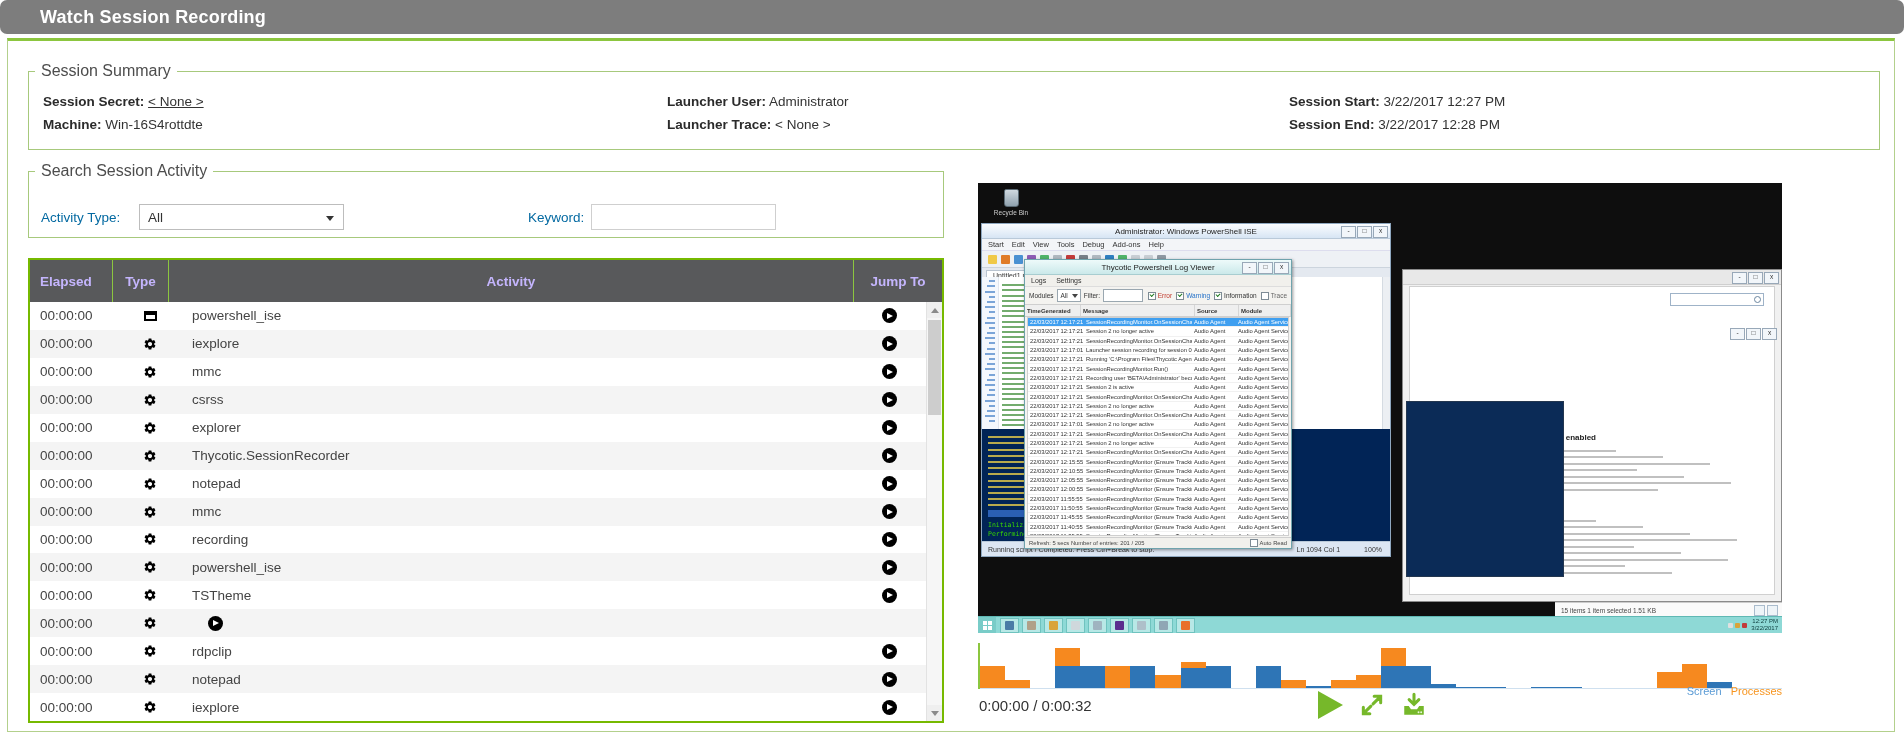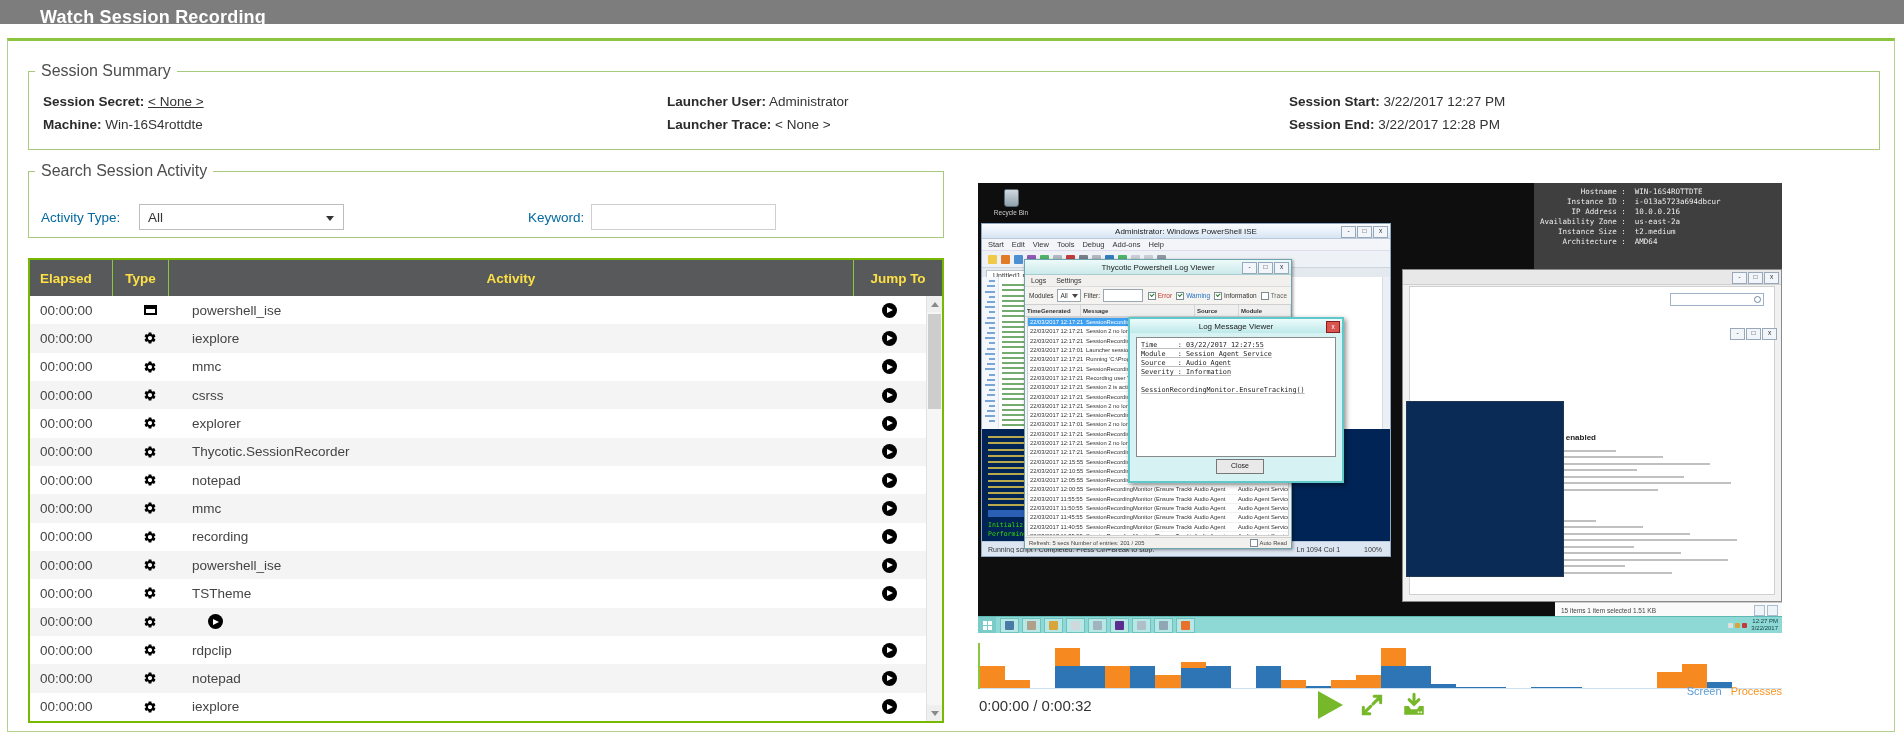--- a/index.html
+++ b/index.html
@@ -1,35 +1,35 @@
 <!DOCTYPE html>
 <html><head>
 <meta charset="utf-8">
 <style>
   html,body{margin:0;padding:0;width:1904px;height:738px;overflow:hidden;background:#fff;
     font-family:"Liberation Sans",sans-serif;position:relative;color:#333;}
   
-  #hdr{position:absolute;left:0;top:0;width:1904px;height:24px;background:#7d7d7d;}
+  #hdr{position:absolute;left:0;top:0;width:1904px;height:34px;background:#7d7d7d;border-radius:7px;}
   #hdr .t{position:absolute;left:40px;top:7px;color:#fff;font-size:18px;font-weight:bold;letter-spacing:.2px;}
   #frame{position:absolute;left:7px;top:38px;width:1888px;height:694px;border:1px solid #b3d08c;border-top:3px solid #8cc63f;background:#fff;box-sizing:border-box;}
   
   fieldset{position:absolute;border:1px solid #a7c97c;margin:0;padding:0;box-sizing:border-box;background:#fff;}
   legend{font-size:16px;color:#4d4d4d;padding:0 6px;margin-left:6px;}
   #fs-summary{left:28px;top:62px;width:1852px;height:88px;}
   #fs-search{left:28px;top:162px;width:916px;height:76px;}
   .fld{position:absolute;font-size:13.5px;white-space:nowrap;}
   .fld b{color:#2b2b2b;}
   .lnk{text-decoration:underline;color:#333;cursor:pointer;}
   .slabel{position:absolute;font-size:13.5px;color:#0369a1;}
   .selbox{position:absolute;height:26px;border:1px solid #bdbdbd;background:#fff;font-size:13.5px;line-height:26px;padding-left:8px;box-sizing:border-box;cursor:pointer;}
   .selbox .car{position:absolute;right:9px;top:11px;width:0;height:0;border-left:4px solid transparent;border-right:4px solid transparent;border-top:5px solid #333;}
   .txtin{position:absolute;height:26px;border:1px solid #cfcfcf;background:#fff;box-sizing:border-box;font-size:13px;padding:0 6px;outline:none;font-family:"Liberation Sans",sans-serif;}
   
   #atable{left:28px;top:258px;width:916px;height:465px;border:2px solid #76b900;box-sizing:border-box;background:#fff;display:flex;flex-direction:column;position:absolute;}
-  #ahead{height:36px;background:#58595b;display:flex;flex:none;color:#fde047;font-weight:bold;font-size:13.5px;}
+  #ahead{height:42px;background:#58595b;display:flex;flex:none;color:#c4b5fd;font-weight:bold;font-size:13.5px;}
   #ahead .hc{display:flex;align-items:center;box-sizing:border-box;border-left:1px solid #8cc63f;}
   #ahead .hc:first-child{border-left:none;}
   .w-el{width:82px;padding-left:10px;}
   .w-ty{width:56px;justify-content:center;}
   .w-ac{flex:1;justify-content:center;}
   .w-jm{width:89px;justify-content:center;}
   #abody{flex:1;display:flex;}
   #arows{flex:1;display:flex;flex-direction:column;}
   .arow{flex:1;display:flex;align-items:center;font-size:13.5px;color:#444;background:#fff;}
   .arow.alt{background:#f4f4f4;}
@@ -419,28 +419,20 @@
         </div>
     </div>
   </div>
 </div>
 
 <div id="player">
   <div id="rbin">
     <div class="glyph"></div>
     <div class="lbl">Recycle Bin</div>
   </div>
-  <div id="bginfo">
-      <pre>         Hostname :  WIN-16S4ROTTDTE
-      Instance ID :  i-013a5723a694dbcur
-       IP Address :  10.0.0.216
-Availability Zone :  us-east-2a
-    Instance Size :  t2.medium
-     Architecture :  AMD64</pre>
-    </div>
 
   <div class="win" id="smgr">
     <div class="tbar">
       <div class="wbtns">
         <span>-</span>
         <span>□</span>
         <span>x</span>
       </div>
     </div>
     <div class="inner">
@@ -795,35 +787,20 @@
       </div>
     <div id="logv-status">
       <span>Refresh: 5 secs    Number of entries: 201 / 205</span>
       <span class="chk">
           <i></i>
           <span>Auto Read</span>
         </span>
     </div>
   </div>
 
-  <div class="win" id="dlg">
-    <div class="tbar">
-        <span>Log Message Viewer</span>
-      </div>
-    <div class="dX">x</div>
-    <div class="body">
-      <pre>Time     : 03/22/2017 12:27:55
-Module   : Session Agent Service
-Source   : Audio Agent
-Severity : Information
-
-SessionRecordingMonitor.EnsureTracking()</pre>
-    </div>
-    <div class="cls">Close</div>
-  </div>
 
   <div id="estrip">
     <span class="tx">15 items     1 item selected  1.51 KB</span>
     <span class="bxs">
         <i></i>
         <i></i>
       </span>
   </div>
   <div id="tbarr">
     <div id="tstart">

